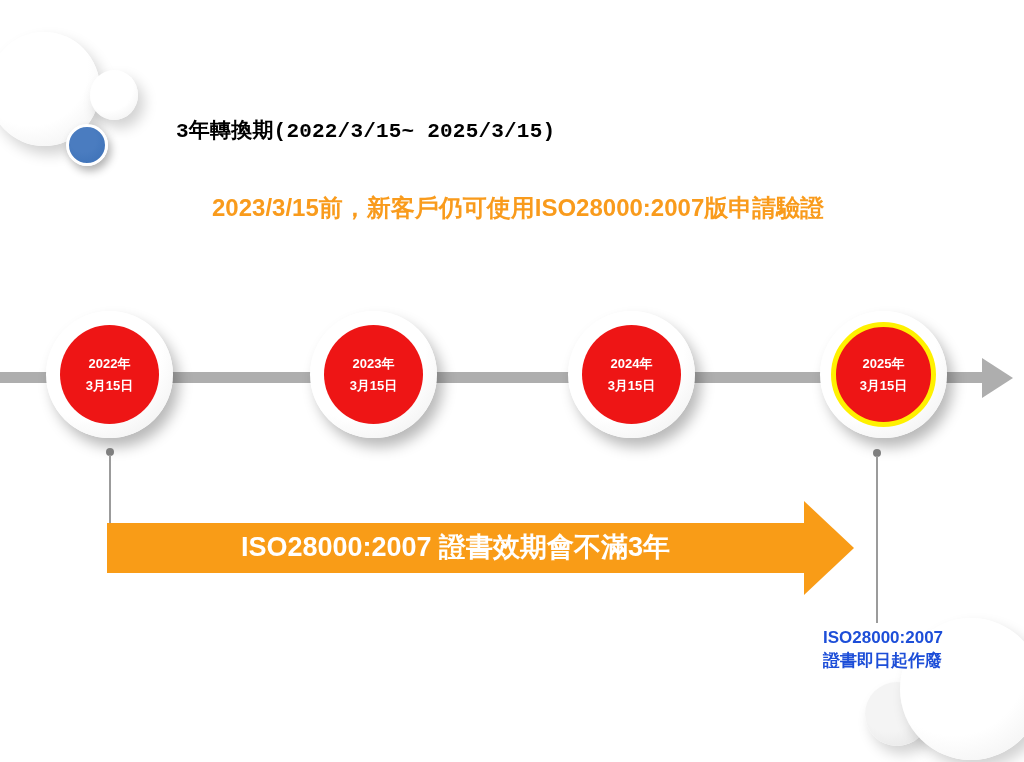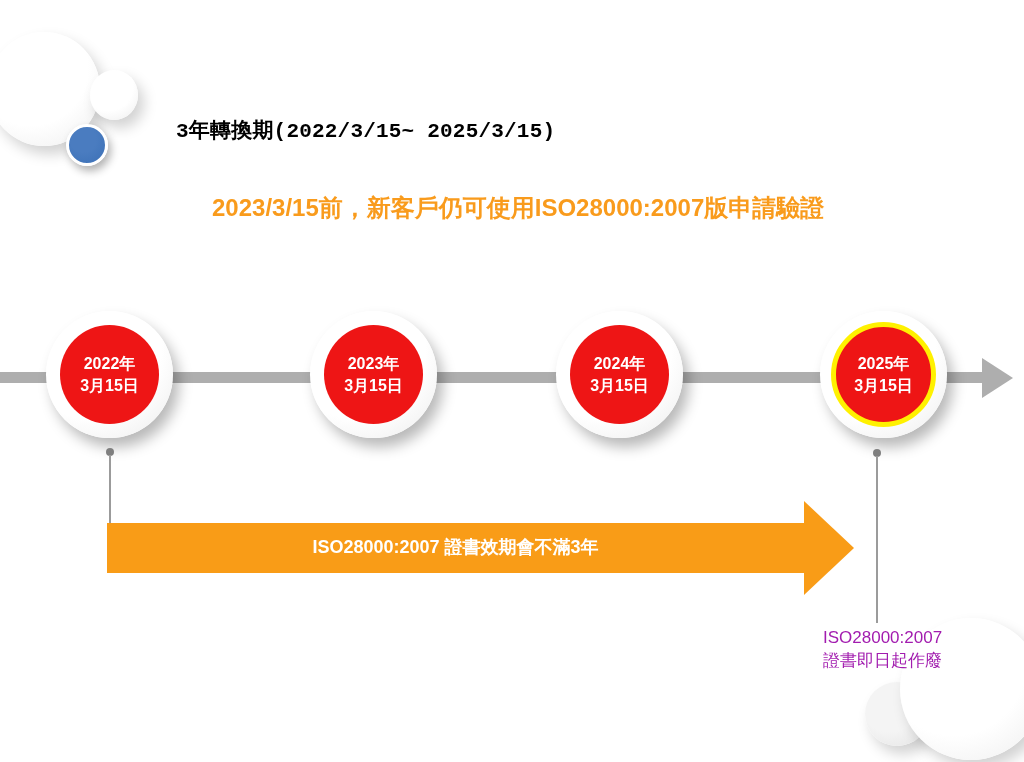--- a/index.html
+++ b/index.html
@@ -70,39 +70,39 @@
     position: absolute;
     top: 311px;
     width: 127px; height: 127px;
     border-radius: 50%;
     background: radial-gradient(circle at 36% 30%, #ffffff 58%, #ebebeb 100%);
     box-shadow: 6px 9px 14px rgba(0,0,0,0.28);
     display: flex; align-items: center; justify-content: center;
   }
   .m-1 { left: 46px;  }
   .m-2 { left: 310px; }
-  .m-3 { left: 556px; }
+  .m-3 { left: 568px; }
   .m-4 { left: 820px; }
   .milestone .inner {
     box-sizing: border-box;
     width: 99px; height: 99px;
     border-radius: 50%;
     background: #ee1515;
     display: flex; flex-direction: column;
     align-items: center; justify-content: center;
     text-align: center;
   }
   .milestone.highlight .inner {
     width: 105px; height: 105px;
     border: 5px solid #fff100;
   }
   .milestone .inner .date {
     color: #ffffff;
     font-weight: bold;
-    font-size: 16px;
+    font-size: 13px;
     line-height: 22px;
   }
 
   
   .conn-dot {
     position: absolute;
     width: 8px; height: 8px;
     border-radius: 50%;
     background: #7f7f7f;
   }
@@ -128,31 +128,31 @@
     position: absolute;
     left: 804px; top: 501px;
     width: 0; height: 0;
     border-left: 50px solid #f99c17;
     border-top: 47px solid transparent;
     border-bottom: 47px solid transparent;
   }
   .banner-body .label {
     color: #ffffff;
     font-weight: bold;
-    font-size: 18px;
+    font-size: 27px;
     white-space: nowrap;
     padding-bottom: 2px;
   }
 
   
   .callout {
     position: absolute;
     left: 823px; top: 626px;
-    color: #a21caf;
-    font-weight: normal;
+    color: #1d4ed8;
+    font-weight: bold;
     font-size: 17px;
     line-height: 23px;
   }
 </style>
 </head>
 <body>
 
 <div class="slide">
 
   <div class="deco deco-tl-big"></div>

